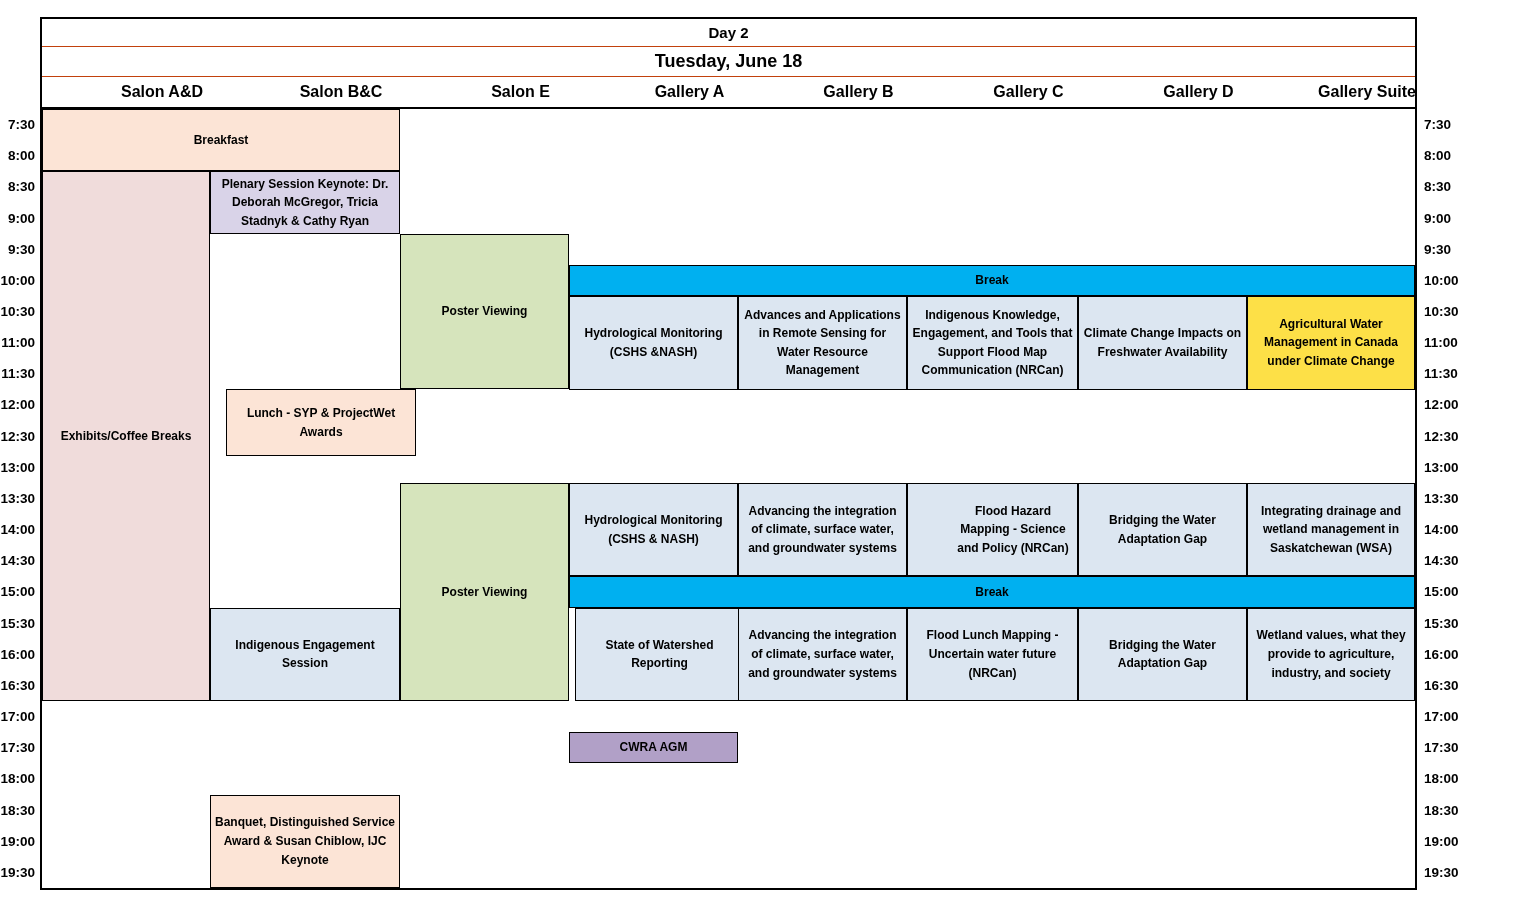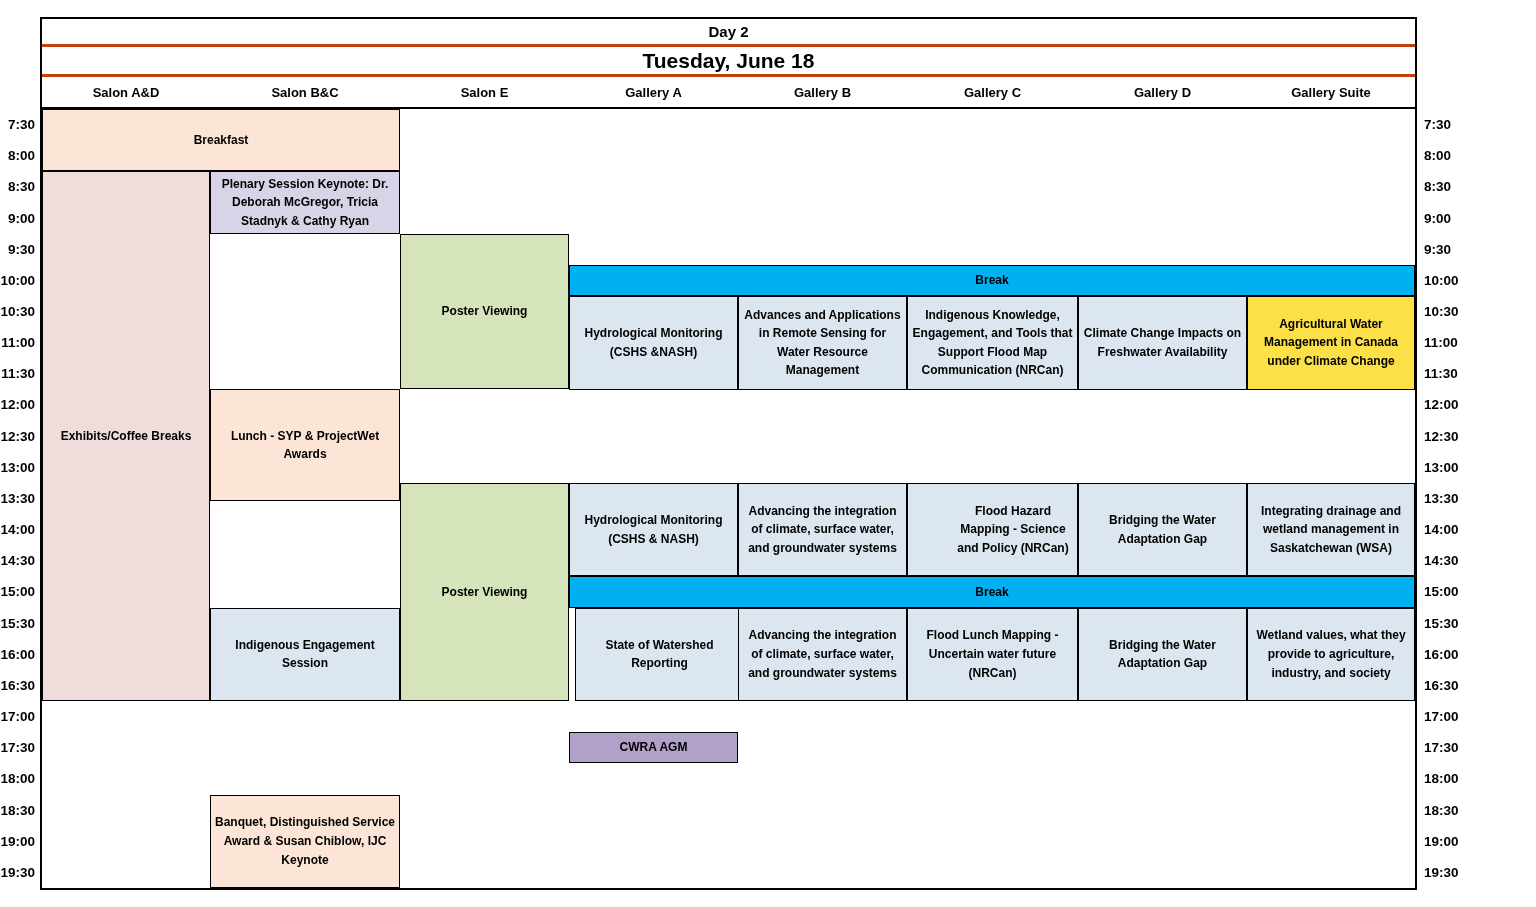--- a/index.html
+++ b/index.html
@@ -7,29 +7,29 @@
     position:relative;width:1536px;height:907px;background:#ffffff;overflow:hidden;
     font-family:"Liberation Sans",sans-serif;font-weight:bold;color:#000000;
   }
   .frame{
     position:absolute;left:40px;top:17px;width:1377px;height:873px;
     border:2px solid #000000;box-sizing:border-box;background:#ffffff;
   }
   .hrow{
     position:absolute;left:0;width:100%;box-sizing:border-box;
     display:flex;align-items:center;justify-content:center;
-    border-bottom:3px solid #c2410c;
+    border-bottom:1px solid #c2410c;
   }
   #row-day{top:0;height:28px;font-size:15px;}
-  #row-date{top:28px;height:30px;font-size:21px;}
+  #row-date{top:28px;height:30px;font-size:18px;}
   #row-cols{top:58px;height:32px;border-bottom:2px solid #000000;}
   .col-header{
     position:absolute;top:0;height:30px;
     display:flex;align-items:center;justify-content:center;
-    font-size:13px;white-space:nowrap;
+    font-size:16px;white-space:nowrap;padding-left:36px;
   }
   .time-label{
     position:absolute;height:31px;line-height:31px;font-size:13.5px;
   }
   .time-left{left:0;width:35px;text-align:right;}
   .time-right{left:1422px;width:70px;text-align:left;padding-left:2px;}
   .event{
     position:absolute;box-sizing:border-box;border:1px solid #000000;
     display:flex;align-items:center;justify-content:center;
     text-align:center;font-size:12px;line-height:1.55;padding:1px 3px;
@@ -79,21 +79,21 @@
       </div>
       <div class="event" style="left: 1036px; width: 169px; top: 277px; height: 93.5px; background-color: rgb(220, 230, 241);">
         <span>Climate Change Impacts on Freshwater Availability</span>
       </div>
       <div class="event" style="left: 865px; width: 171px; top: 277px; height: 93.5px; background-color: rgb(220, 230, 241);">
         <span>Indigenous Knowledge, Engagement, and Tools that Support Flood Map Communication (NRCan)</span>
       </div>
       <div class="event" style="left: 1205px; width: 168px; top: 277px; height: 93.5px; background-color: #fde047;">
         <span>Agricultural Water Management in Canada under Climate Change</span>
       </div>
-      <div class="event" style="left: 168px; width: 190px; top: 370.4px; height: 112px; background-color: rgb(252, 228, 214);">
+      <div class="event" style="left: 184px; width: 190px; top: 370.4px; height: 67px; background-color: rgb(252, 228, 214);">
         <span>Lunch - SYP &amp; ProjectWet Awards</span>
       </div>
       <div class="event" style="left: 358px; width: 169px; top: 463.9px; height: 218.1px; background-color: rgb(214, 228, 188);">
         <span>Poster Viewing</span>
       </div>
       <div class="event" style="left: 527px; width: 169px; top: 463.9px; height: 93.5px; background-color: rgb(220, 230, 241);">
         <span>Hydrological Monitoring (CSHS &amp; NASH)</span>
       </div>
       <div class="event" style="left: 696px; width: 169px; top: 463.9px; height: 93.5px; background-color: rgb(220, 230, 241);">
         <span>Advancing the integration of climate, surface water, and groundwater systems</span>

